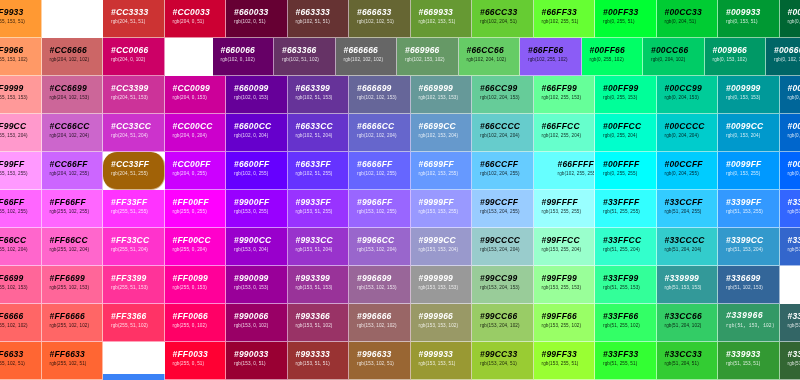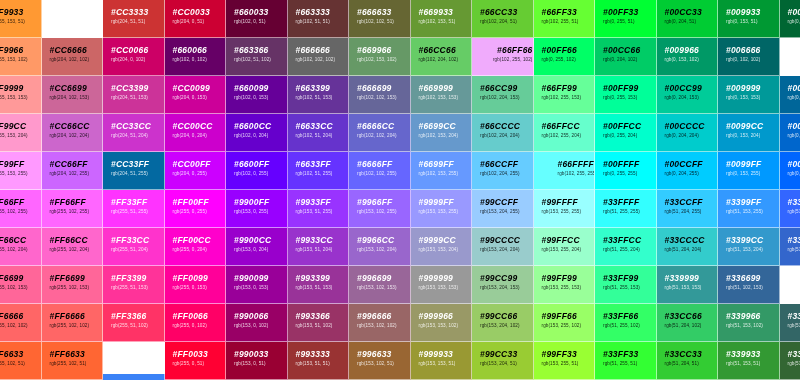--- a/index.html
+++ b/index.html
@@ -119,41 +119,41 @@
         <span class="swatch-rgb">rgb(255, 153, 102)</span>
       </div>
       <div class="swatch dark-text" style="background-color: rgb(204, 102, 102);">
         <span class="swatch-hex">#CC6666</span>
         <span class="swatch-rgb">rgb(204, 102, 102)</span>
       </div>
       <div class="swatch light-text" style="background-color: rgb(204, 0, 102);">
         <span class="swatch-hex">#CC0066</span>
         <span class="swatch-rgb">rgb(204, 0, 102)</span>
       </div>
-      <div class="swatch light-text" style="background-color: rgb(102, 0, 102);">
+      <div class="swatch light-text" style="background-color: rgb(102, 0, 102); margin-left: 48px;">
         <span class="swatch-hex">#660066</span>
         <span class="swatch-rgb">rgb(102, 0, 102)</span>
       </div>
       <div class="swatch light-text" style="background-color: rgb(102, 51, 102);">
         <span class="swatch-hex">#663366</span>
         <span class="swatch-rgb">rgb(102, 51, 102)</span>
       </div>
       <div class="swatch light-text" style="background-color: rgb(102, 102, 102);">
         <span class="swatch-hex">#666666</span>
         <span class="swatch-rgb">rgb(102, 102, 102)</span>
       </div>
       <div class="swatch light-text" style="background-color: rgb(102, 153, 102);">
         <span class="swatch-hex">#669966</span>
         <span class="swatch-rgb">rgb(102, 153, 102)</span>
       </div>
       <div class="swatch dark-text" style="background-color: rgb(102, 204, 102);">
         <span class="swatch-hex">#66CC66</span>
         <span class="swatch-rgb">rgb(102, 204, 102)</span>
       </div>
-      <div class="swatch dark-text" style="background-color: #f0abfc; text-align: right;">
+      <div class="swatch dark-text" style="background-color: #8b5cf6;">
         <span class="swatch-hex">#66FF66</span>
         <span class="swatch-rgb">rgb(102, 255, 102)</span>
       </div>
       <div class="swatch dark-text" style="background-color: rgb(0, 255, 102);">
         <span class="swatch-hex">#00FF66</span>
         <span class="swatch-rgb">rgb(0, 255, 102)</span>
       </div>
       <div class="swatch dark-text" style="background-color: rgb(0, 204, 102);">
         <span class="swatch-hex">#00CC66</span>
         <span class="swatch-rgb">rgb(0, 204, 102)</span>
@@ -285,21 +285,21 @@
     </div>
     <div class="swatch-row">
       <div class="swatch dark-text" style="background-color: rgb(255, 153, 255);">
         <span class="swatch-hex">#FF99FF</span>
         <span class="swatch-rgb">rgb(255, 153, 255)</span>
       </div>
       <div class="swatch dark-text" style="background-color: rgb(204, 102, 255);">
         <span class="swatch-hex">#CC66FF</span>
         <span class="swatch-rgb">rgb(204, 102, 255)</span>
       </div>
-      <div class="swatch light-text" style="background-color: #0369a1;">
+      <div class="swatch light-text" style="background-color: #a16207; border-radius: 14px;">
         <span class="swatch-hex">#CC33FF</span>
         <span class="swatch-rgb">rgb(204, 51, 255)</span>
       </div>
       <div class="swatch light-text" style="background-color: rgb(204, 0, 255);">
         <span class="swatch-hex">#CC00FF</span>
         <span class="swatch-rgb">rgb(204, 0, 255)</span>
       </div>
       <div class="swatch light-text" style="background-color: rgb(102, 0, 255);">
         <span class="swatch-hex">#6600FF</span>
         <span class="swatch-rgb">rgb(102, 0, 255)</span>
@@ -553,21 +553,21 @@
         <span class="swatch-rgb">rgb(153, 255, 102)</span>
       </div>
       <div class="swatch dark-text" style="background-color: rgb(51, 255, 102);">
         <span class="swatch-hex">#33FF66</span>
         <span class="swatch-rgb">rgb(51, 255, 102)</span>
       </div>
       <div class="swatch dark-text" style="background-color: rgb(51, 204, 102);">
         <span class="swatch-hex">#33CC66</span>
         <span class="swatch-rgb">rgb(51, 204, 102)</span>
       </div>
-      <div class="swatch light-text" style="background-color: rgb(51, 153, 102);">
+      <div class="swatch light-text" style="background-color: rgb(51, 153, 102); font-family: Liberation Mono, monospace;">
         <span class="swatch-hex">#339966</span>
         <span class="swatch-rgb">rgb(51, 153, 102)</span>
       </div>
       <div class="swatch light-text" style="background-color: rgb(51, 102, 102);">
         <span class="swatch-hex">#336666</span>
         <span class="swatch-rgb">rgb(51, 102, 102)</span>
       </div>
     </div>
     <div class="swatch-row">
       <div class="swatch dark-text" style="background-color: rgb(255, 102, 51);">

